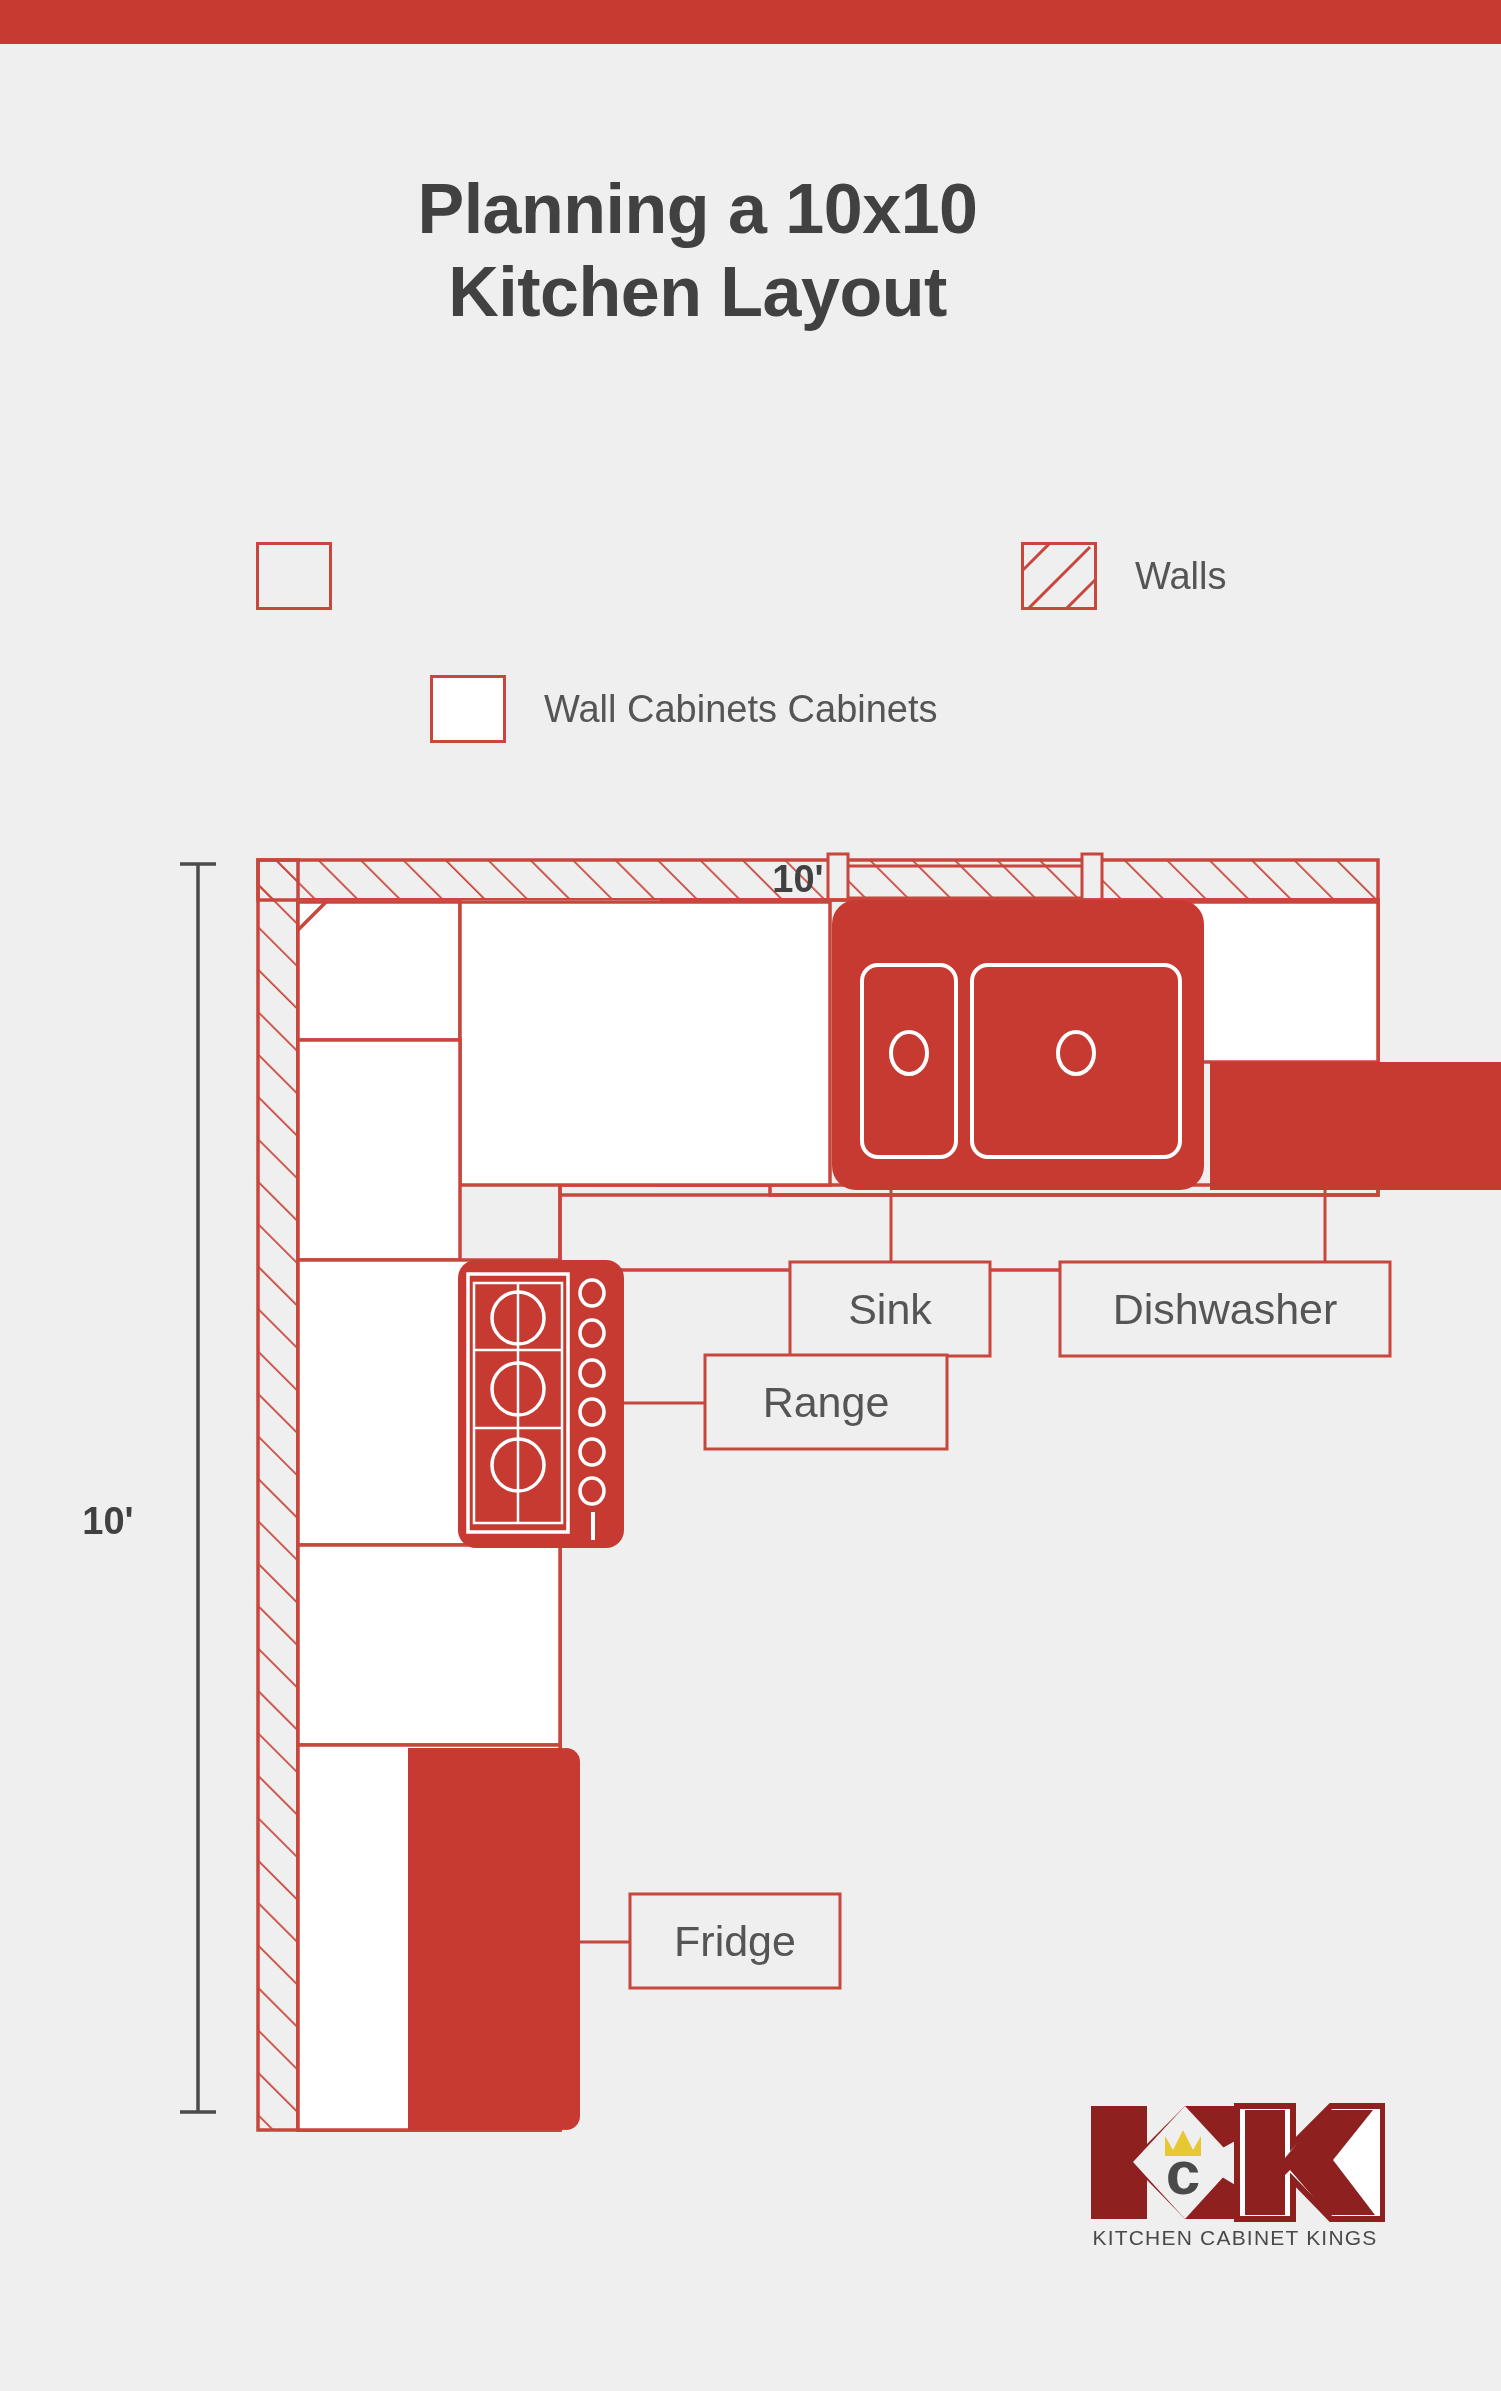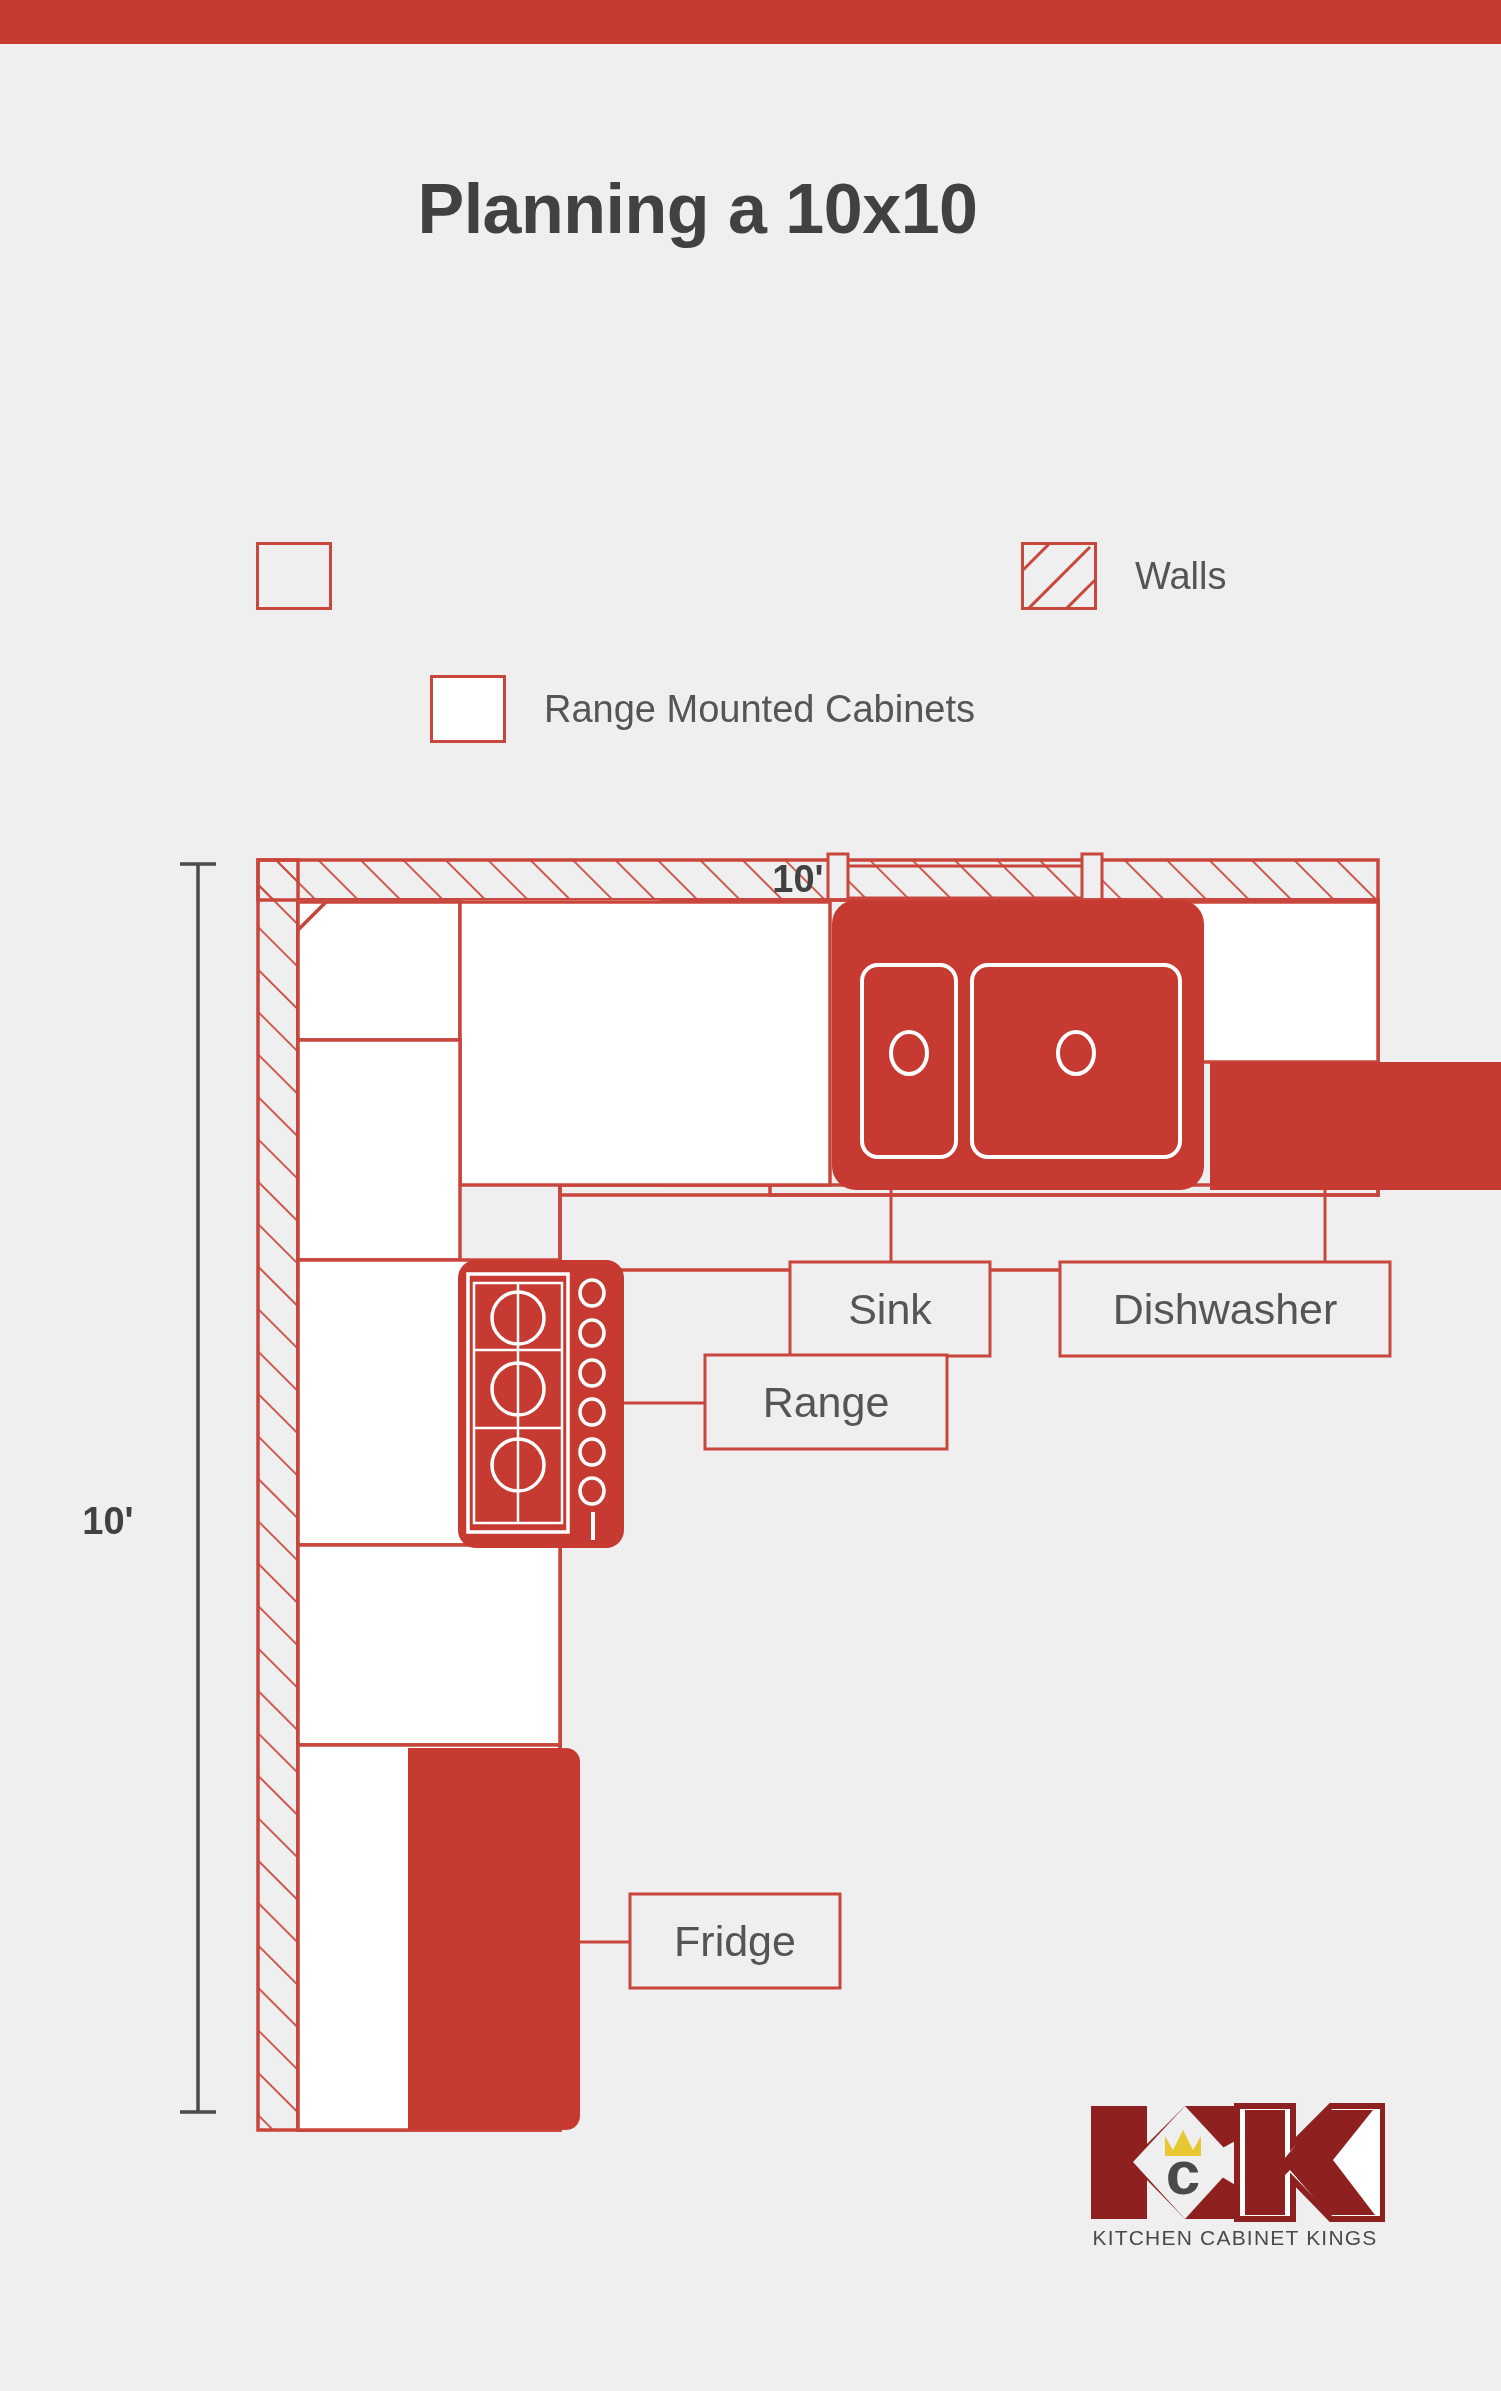--- a/index.html
+++ b/index.html
@@ -50,40 +50,41 @@
     font-size:21px;font-weight:normal;letter-spacing:1.2px;color:#4a4a4a;
   }
 </style>
 </head>
 <body>
 
 <div id="topbar"></div>
 
 <div id="title">
   <div>Planning a 10x10</div>
+  <div>Kitchen Layout</div>
 </div>
 
 <div id="leg-r1">
   <div class="swatch"></div>
 </div>
 
 <div id="leg-r1b">
   <div class="swatch hatch">
     <svg width="76" height="68" viewBox="0 0 76 68">
       <line x1="-10" y1="34" x2="42" y2="-18" stroke="#c8463c" stroke-width="3"></line>
       <line x1="-10" y1="78" x2="66" y2="2" stroke="#c8463c" stroke-width="3"></line>
       <line x1="20" y1="86" x2="90" y2="16" stroke="#c8463c" stroke-width="3"></line>
     </svg>
   </div>
   <div class="legtext">Walls</div>
 </div>
 
 <div id="leg-r2">
   <div class="swatch filledwhite"></div>
-  <div class="legtext">Range Mounted Cabinets</div>
+  <div class="legtext">Wall Cabinets Cabinets</div>
 </div>
 
 <svg id="plan" viewBox="0 0 1501 1400">
   <defs>
     <pattern id="wallhatch" width="30" height="30" patternUnits="userSpaceOnUse" patternTransform="rotate(-45)">
       <line x1="0" y1="0" x2="0" y2="30" stroke="#c8463c" stroke-width="3.5"></line>
     </pattern>
     <clipPath id="clipWallTop">
         <rect x="258" y="20" width="1120" height="40"></rect>
       </clipPath>

